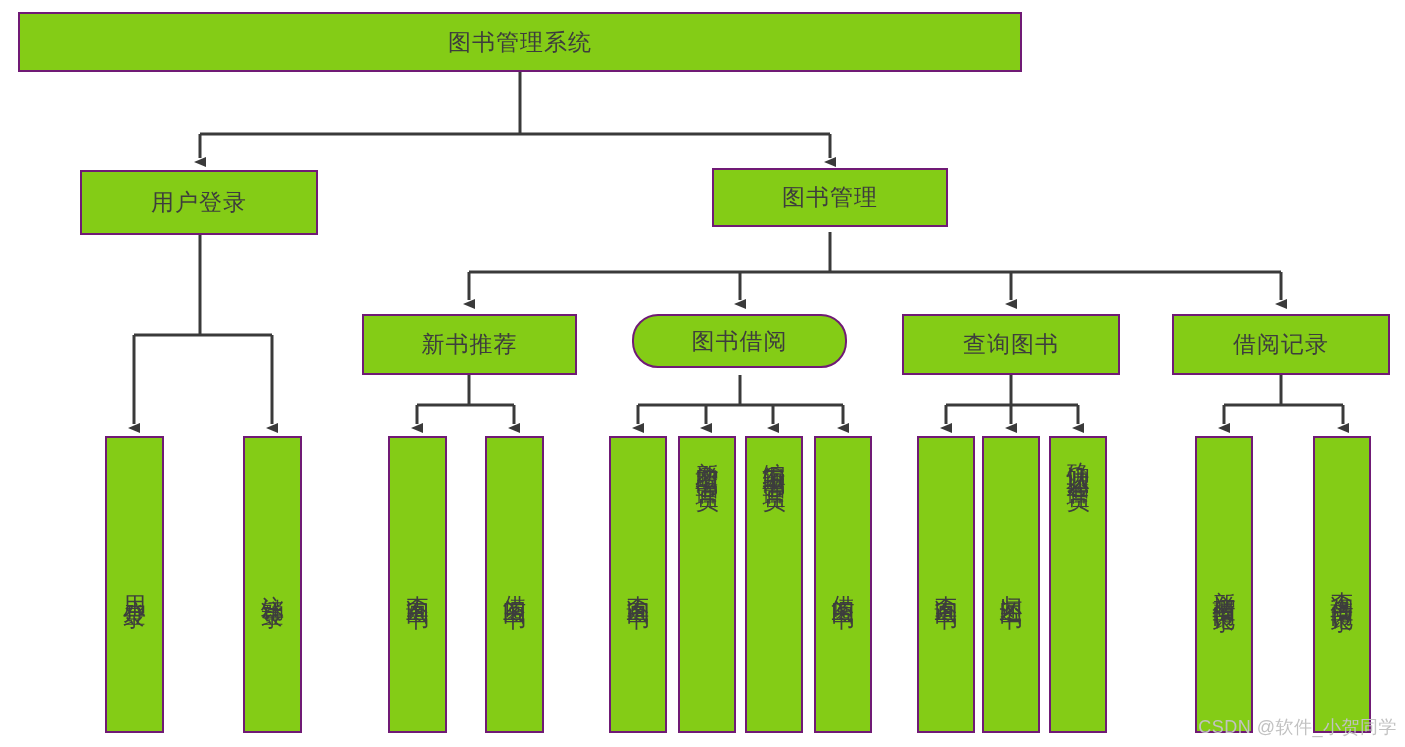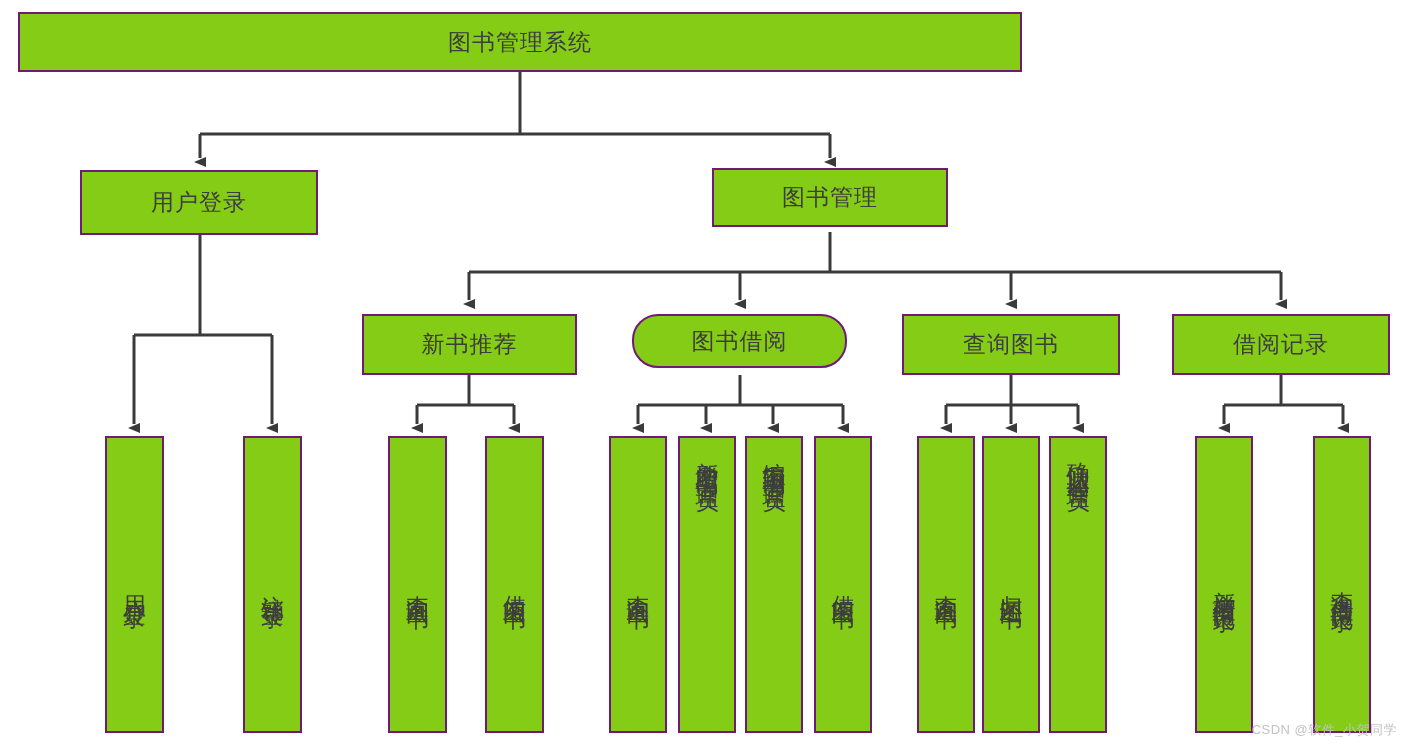--- a/index.html
+++ b/index.html
@@ -61,21 +61,21 @@
     white-space: nowrap;
   }
   .node.vert.centered {
     align-items: center;
     padding-top: 0;
   }
   #watermark {
     position: absolute;
     right: 8px;
     bottom: 8px;
-    font-size: 13px;
+    font-size: 18px;
     color: #c2c2c2;
     white-space: nowrap;
     letter-spacing: 0.5px;
   }
 </style>
 </head>
 <body>
 
 <div id="diagram-root">
 

